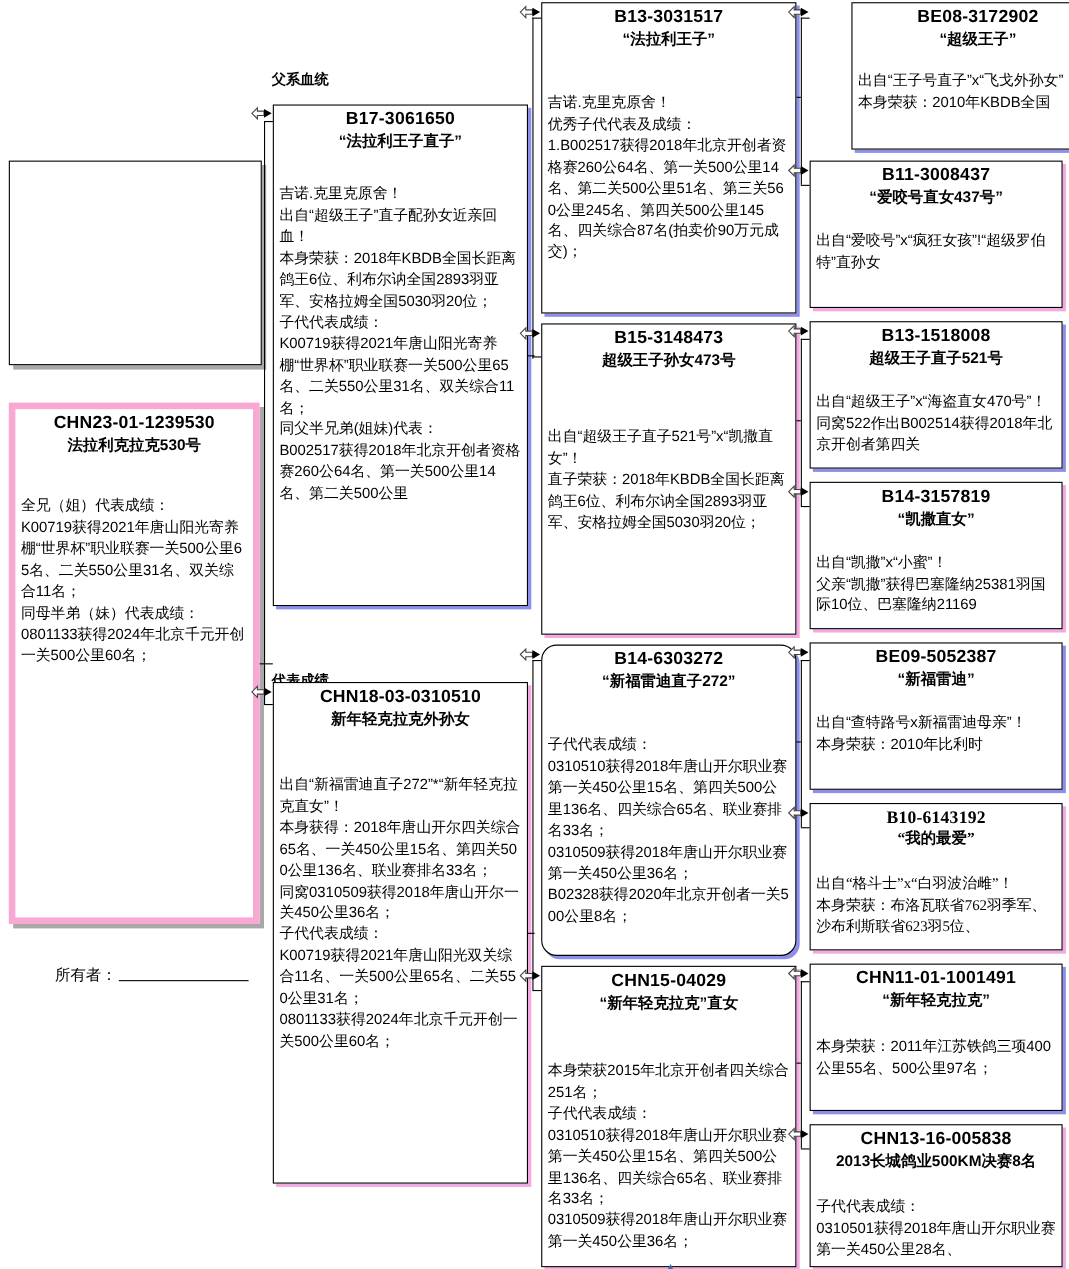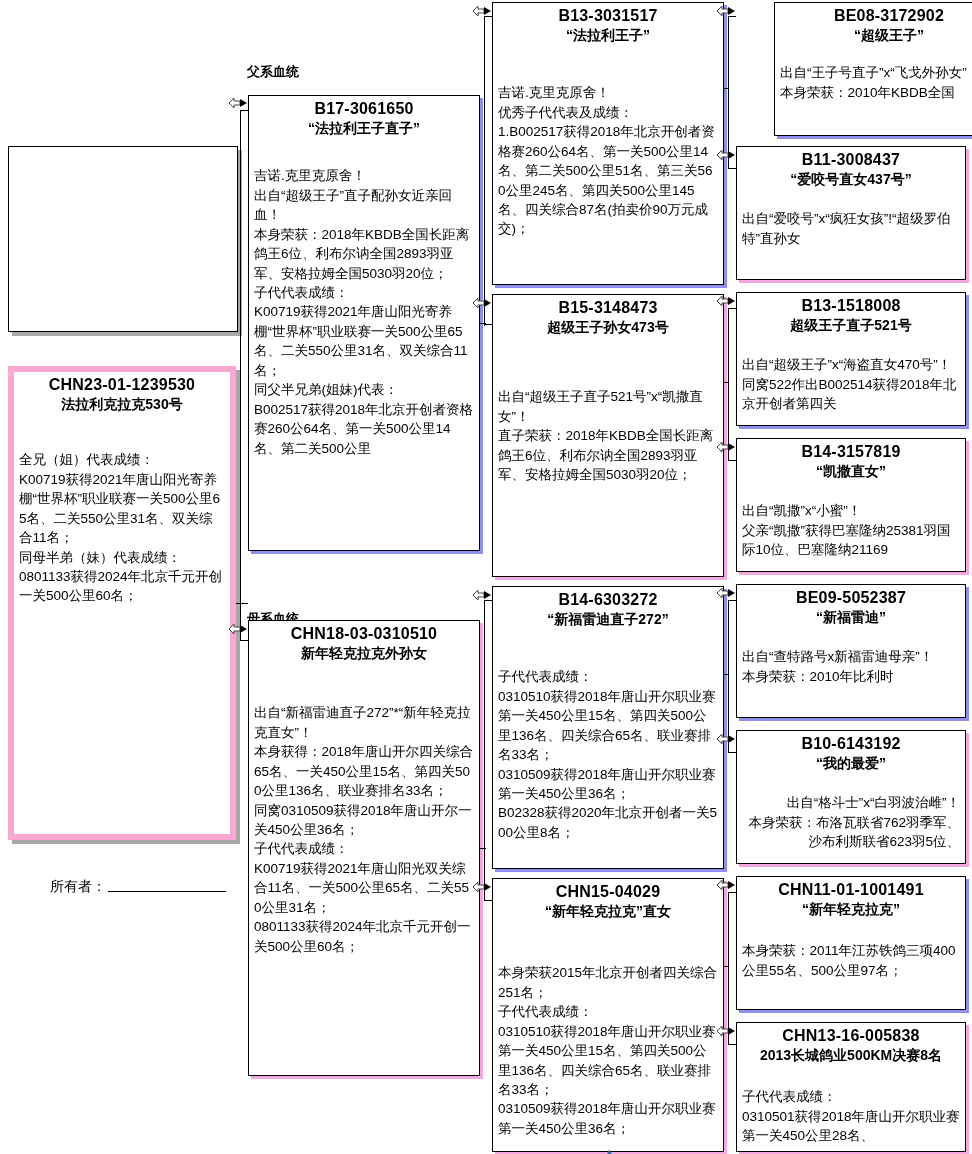--- a/index.html
+++ b/index.html
@@ -96,21 +96,21 @@
     font-size:11px;
     color:#2f6fb0;
   }
 </style>
 </head>
 <body>
 
 <div class="page">
 
   <div class="seclabel" style="left:247px;top:63px;">父系血统</div>
-  <div class="seclabel" style="left:247px;top:610px;">母系血统</div>
+  <div class="seclabel" style="left:247px;top:610px;">代表成绩</div>
 
   <div class="blankbox" style="left:8px;top:146px;width:228px;height:184px;"></div>
 
   <div class="card greyshadow" style="left:8px;top:366px;width:228px;height:474px;">
     <div class="hd">
       <span class="id">CHN23-01-1239530</span>
       <span class="nm">法拉利克拉克530号</span>
     </div>
     <div class="bd" style="margin-top:38px;">全兄（姐）代表成绩：
 K00719获得2021年唐山阳光寄养棚“世界杯”职业联赛一关500公里65名、二关550公里31名、双关综合11名；
@@ -162,21 +162,21 @@
 
   <div class="card acc-pink" style="left:492px;top:294px;width:232px;height:283px;">
     <div class="hd">
       <span class="id">B15-3148473</span>
       <span class="nm">超级王子孙女473号</span>
     </div>
     <div class="bd" style="margin-top:52px;">出自“超级王子直子521号”x“凯撒直女”！
 直子荣获：2018年KBDB全国长距离鸽王6位、利布尔讷全国2893羽亚军、安格拉姆全国5030羽20位；</div>
   </div>
 
-  <div class="card acc-blue" style="left:492px;top:586px;width:232px;height:283px;">
+  <div class="card acc-blue" style="left:492px;top:586px;width:232px;height:283px;border-radius:14px;">
     <div class="hd">
       <span class="id">B14-6303272</span>
       <span class="nm">“新福雷迪直子272”</span>
     </div>
     <div class="bd" style="margin-top:40px;">子代代表成绩：
 0310510获得2018年唐山开尔职业赛第一关450公里15名、第四关500公里136名、四关综合65名、联业赛排名33名；
 0310509获得2018年唐山开尔职业赛第一关450公里36名；
 B02328获得2020年北京开创者一关500公里8名；</div>
   </div>
 
@@ -227,26 +227,26 @@
 
   <div class="card acc-blue" style="left:736px;top:584px;width:230px;height:134px;">
     <div class="hd">
       <span class="id">BE09-5052387</span>
       <span class="nm">“新福雷迪”</span>
     </div>
     <div class="bd" style="margin-top:22px;">出自“查特路号x新福雷迪母亲”！
 本身荣获：2010年比利时</div>
   </div>
 
-  <div class="card acc-pink" style="left:736px;top:730px;width:230px;height:134px;">
+  <div class="card acc-pink" style="left:736px;top:730px;width:230px;height:134px;font-family:Liberation Serif, serif;">
     <div class="hd">
       <span class="id">B10-6143192</span>
       <span class="nm">“我的最爱”</span>
     </div>
-    <div class="bd" style="margin-top:22px;text-align:right;">出自“格斗士”x“白羽波治雌”！
+    <div class="bd" style="margin-top:22px;">出自“格斗士”x“白羽波治雌”！
 本身荣获：布洛瓦联省762羽季军、沙布利斯联省623羽5位、</div>
   </div>
 
   <div class="card acc-blue" style="left:736px;top:876px;width:230px;height:134px;">
     <div class="hd">
       <span class="id">CHN11-01-1001491</span>
       <span class="nm">“新年轻克拉克”</span>
     </div>
     <div class="bd" style="margin-top:24px;">本身荣获：2011年江苏铁鸽三项400公里55名、500公里97名；</div>
   </div>

